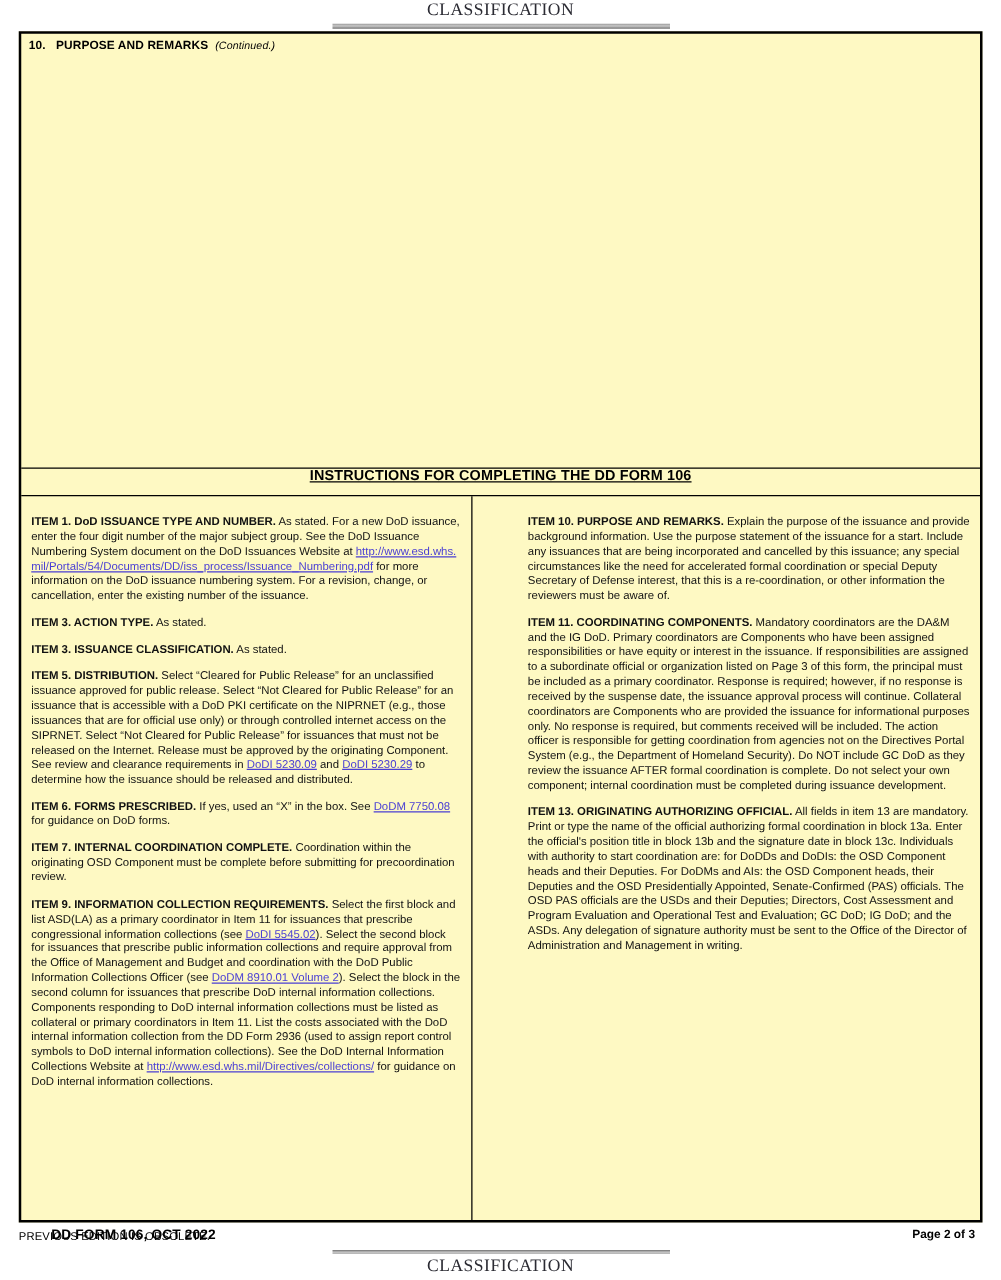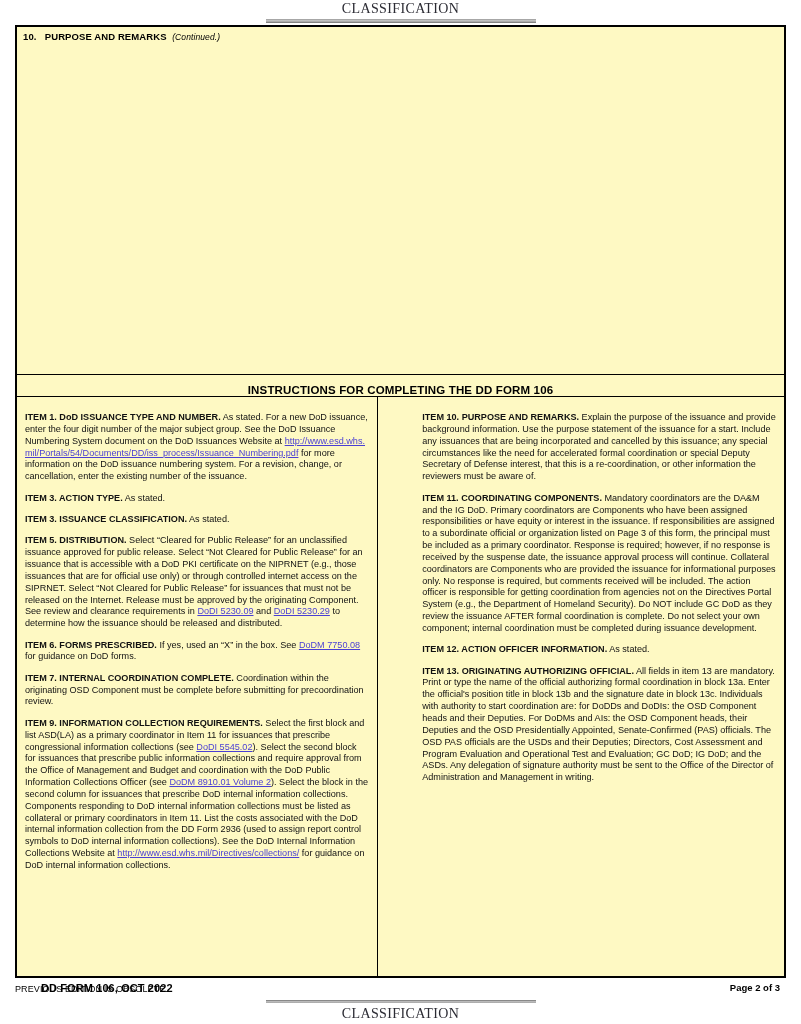--- a/index.html
+++ b/index.html
@@ -89,23 +89,24 @@
     left: 0; right: 0;
     top: 18px;
     bottom: 0;
   }
 
   
   .instructions-header {
     height: 22px;
     border-bottom: 1.5px solid #000;
     display: flex;
-    align-items: flex-end;
+    align-items: flex-start;
     justify-content: center;
     box-sizing: border-box;
+    text-decoration: underline;
   }
   .instructions-header-text {
     font-size: 11.5px;
     font-weight: bold;
     letter-spacing: 0.15px;
   }
 
   
   .instructions-body {
     display: flex;
@@ -218,21 +219,20 @@
       <p class="item"><span class="hd">ITEM 9.  INFORMATION COLLECTION REQUIREMENTS.</span><span>  Select the first block and list ASD(LA) as a primary coordinator in Item 11 for issuances that prescribe congressional information collections (see </span><span class="doclink">DoDI 5545.02</span><span>). Select the second block for issuances that prescribe public information collections and require approval from the Office of Management and Budget and coordination with the DoD Public Information Collections Officer (see </span><span class="doclink">DoDM 8910.01 Volume 2</span><span>).  Select the block in the second column for issuances that prescribe DoD internal information collections. Components responding to DoD internal information collections must be listed as collateral or primary coordinators in Item 11.  List the costs associated with the DoD internal information collection from the DD Form 2936 (used to assign report control symbols to DoD internal information collections). See the DoD Internal Information Collections Website at </span><span class="doclink">http://www.esd.whs.mil/Directives/collections/</span><span> for guidance on DoD internal information collections.</span></p>
 
     </div>
 
     <div class="col col-right">
 
       <p class="item"><span class="hd">ITEM 10.  PURPOSE AND REMARKS.</span><span>  Explain the purpose of the issuance and provide background information.  Use the purpose statement of the issuance for a start.  Include any issuances that are being incorporated and cancelled by this issuance; any special circumstances like the need for accelerated formal coordination or special Deputy Secretary of Defense interest, that this is a re-coordination, or other information the reviewers must be aware of.</span></p>
 
       <p class="item"><span class="hd">ITEM 11.  COORDINATING COMPONENTS.</span><span>  Mandatory coordinators are the DA&amp;M and the IG DoD.  Primary coordinators are Components who have been assigned responsibilities or have equity or interest in the issuance.  If responsibilities are assigned to a subordinate official or organization listed on Page 3 of this form, the principal must be included as a primary coordinator. Response is required; however, if no response is received by the suspense date, the issuance approval process will continue.  Collateral coordinators are Components who are provided the issuance for informational purposes only. No response is required, but comments received will be included.  The action officer is responsible for getting coordination from agencies not on the Directives Portal System (e.g., the Department of Homeland Security). Do NOT include GC DoD as they review the issuance AFTER formal coordination is complete. Do not select your own component; internal coordination must be completed during issuance development.</span></p>
 
-      <p class="item"><span class="hd">ITEM 12.  ACTION OFFICER INFORMATION.</span><span>  As stated.</span></p>
 
       <p class="item"><span class="hd">ITEM 13.  ORIGINATING AUTHORIZING OFFICIAL.</span><span>  All fields in item 13 are mandatory.  Print or type the name of the official authorizing formal coordination in block 13a. Enter the official's position title in block 13b and the signature date in block 13c. Individuals with authority to start coordination are: for DoDDs and DoDIs: the OSD Component heads and their Deputies. For DoDMs and AIs:  the OSD Component heads, their Deputies and the OSD Presidentially Appointed, Senate-Confirmed (PAS) officials. The OSD PAS officials are the USDs and their Deputies; Directors, Cost Assessment and Program Evaluation and Operational Test and Evaluation; GC DoD; IG DoD; and the ASDs. Any delegation of signature authority must be sent to the Office of the Director of Administration and Management in writing.</span></p>
 
     </div>
   </div>
 </div>
 
 <div class="footer">
   <span class="footer-form-id">DD FORM 106, OCT 2022</span>
   <span class="footer-prev-edition">PREVIOUS EDITION IS OBSOLETE.</span>

